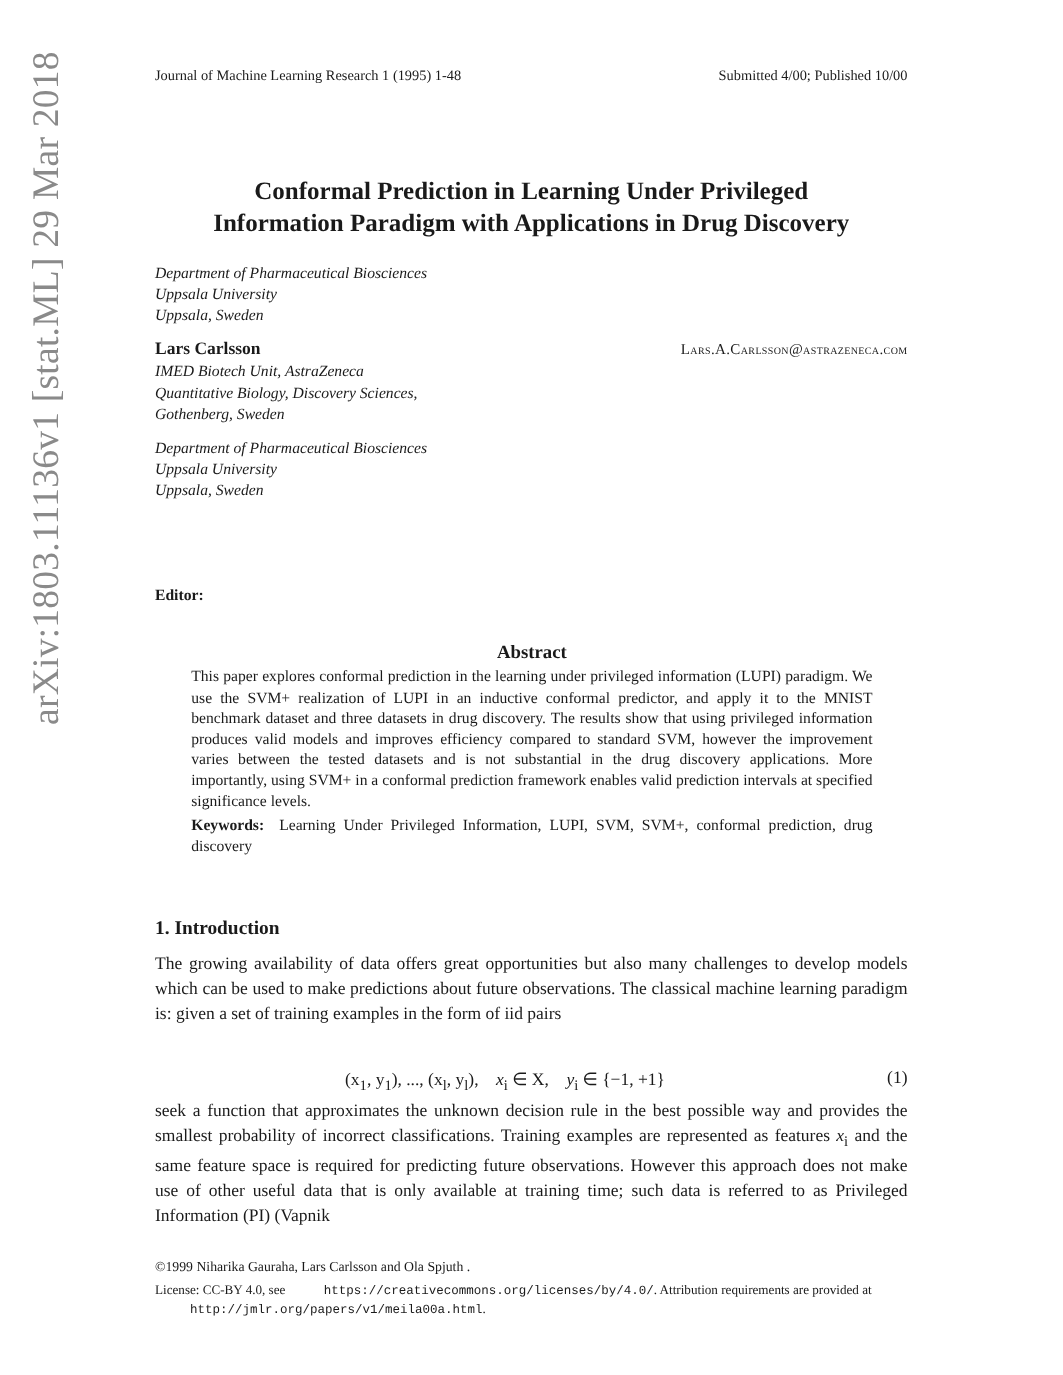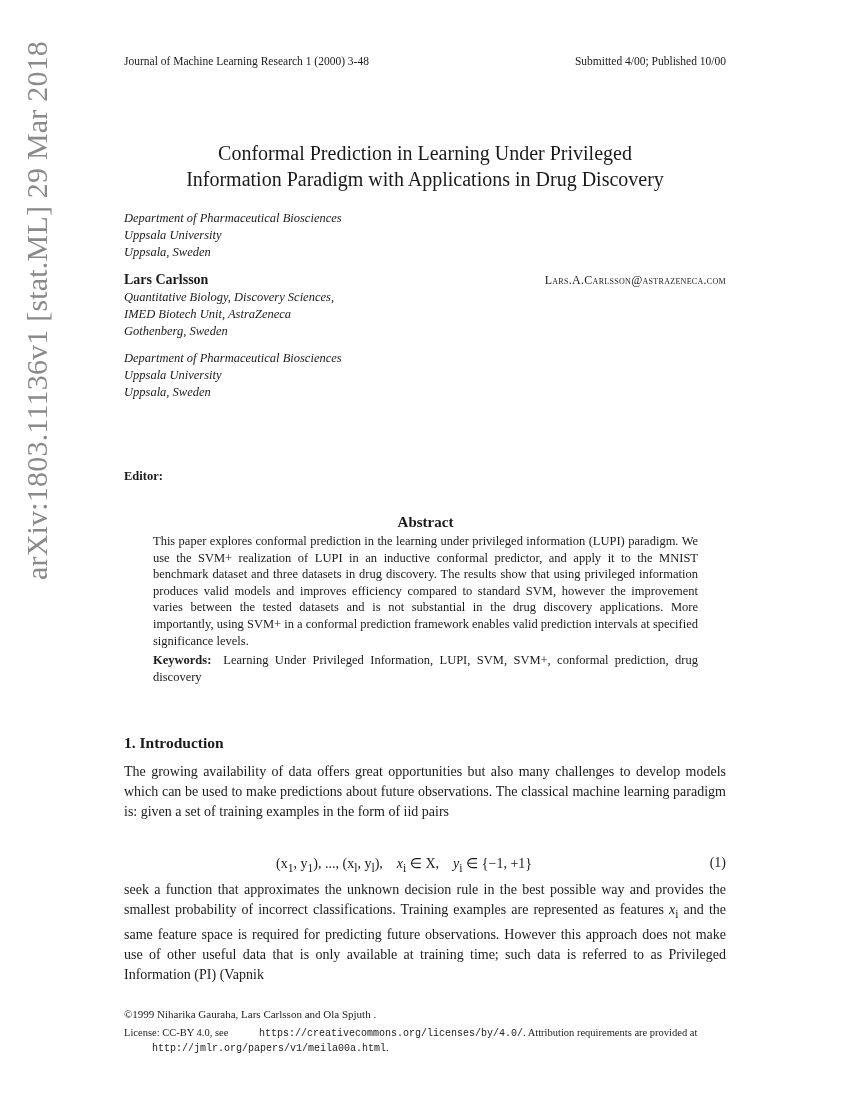--- a/index.html
+++ b/index.html
@@ -26,21 +26,21 @@
 
     .header-line {
       position: absolute; top: 55px; left: 124px; width: 602px;
       display: flex; justify-content: space-between;
       font-family: "Liberation Serif", serif; font-size: 11.5px;
     }
 
     .title {
       position: absolute; top: 140px; left: 110px; width: 630px;
       text-align: center;
-      font-family: "Liberation Serif", serif; font-weight: normal;
+      font-family: "Liberation Serif", serif; font-weight: bold;
       font-size: 20px; line-height: 26px;
     }
 
     .authors { position: absolute; left: 124px; width: 602px; top: 210px; }
     .author { margin-bottom: 10px; font-family: "Liberation Serif", serif; }
     .author-row { display: flex; justify-content: space-between; align-items: baseline; }
     .author-name { font-weight: bold; font-size: 14px; line-height: 18px; }
     .author-email { font-size: 12px; font-variant: small-caps; letter-spacing: 0.3px; }
     .affil { font-style: italic; font-size: 12.5px; line-height: 17px; }
 
@@ -75,42 +75,42 @@
     .license .mono { font-size: 10px; margin-left: 28px; }
   </style>
 </head>
 <body>
 
 <div class="arxiv-stamp">
   <span class="arxiv-wrap">arXiv:1803.11136v1  [stat.ML]  29 Mar 2018</span>
 </div>
 
 <div class="header-line">
-  <span>Journal of Machine Learning Research 1 (2000) 3-48</span>
+  <span>Journal of Machine Learning Research 1 (1995) 1-48</span>
   <span>Submitted 4/00; Published 10/00</span>
 </div>
 
 <div class="title">
   <div>Conformal Prediction in Learning Under Privileged</div>
   <div>Information Paradigm with Applications in Drug Discovery</div>
 </div>
 
 <div class="authors">
   <div class="author">
     <div class="affil">Department of Pharmaceutical Biosciences</div>
     <div class="affil">Uppsala University</div>
     <div class="affil">Uppsala, Sweden</div>
   </div>
   <div class="author">
     <div class="author-row">
       <span class="author-name">Lars Carlsson</span>
       <span class="author-email">Lars.A.Carlsson@astrazeneca.com</span>
     </div>
+    <div class="affil">IMED Biotech Unit, AstraZeneca</div>
     <div class="affil">Quantitative Biology, Discovery Sciences,</div>
-    <div class="affil">IMED Biotech Unit, AstraZeneca</div>
     <div class="affil">Gothenberg, Sweden</div>
   </div>
   <div class="author">
     <div class="affil">Department of Pharmaceutical Biosciences</div>
     <div class="affil">Uppsala University</div>
     <div class="affil">Uppsala, Sweden</div>
   </div>
 </div>
 
 <div class="editor">Editor:</div>

